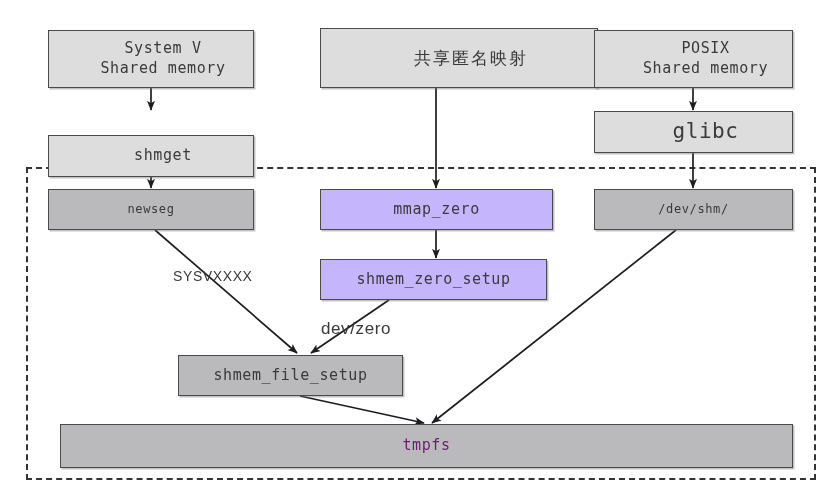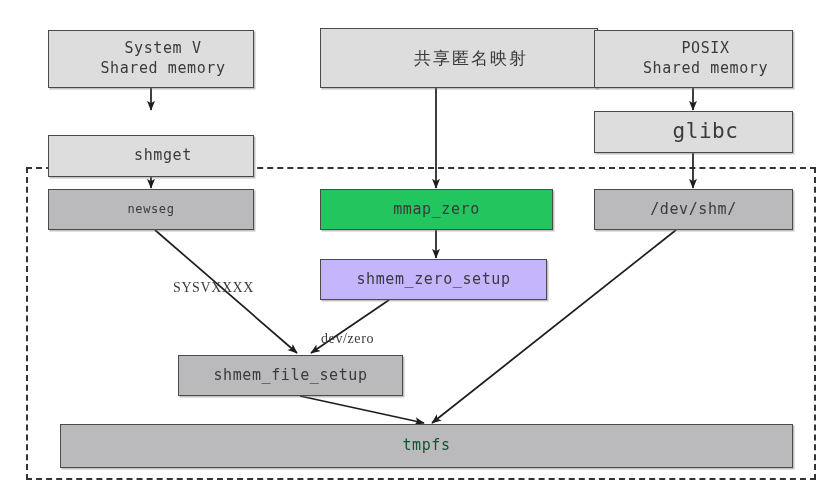--- a/index.html
+++ b/index.html
@@ -49,24 +49,23 @@
   }
   .node.cjk {
     font-family: "DejaVu Sans", "Liberation Sans", sans-serif;
     letter-spacing: 2px;
     font-size: 17px;
     color: #2f2f2f;
   }
   .edge-label {
     position: absolute;
     color: #3a3a3a;
-    font-family: Liberation Serif, serif;
+    font-family: Liberation Sans, sans-serif;
     letter-spacing: 0.6px;
     white-space: nowrap;
-    margin-top: 12px;
   }
   .dashed-region {
     position: absolute;
     box-sizing: border-box;
     border: 2px dashed #333333;
     background: transparent;
   }
 </style>
 </head>
 <body>
@@ -112,42 +111,42 @@
       </div>
       <div class="node light" style="left: 48px; top: 111px; width: 206px; height: 42px; font-size: 15px; background: rgb(221, 221, 221); border-color: rgb(74, 74, 74); color: rgb(58, 58, 58); margin-top: 24px;">
         <span class="label">shmget</span>
       </div>
       <div class="node dark" style="left: 48px; top: 189px; width: 206px; height: 41px; font-size: 12px; background: rgb(186, 186, 189); border-color: rgb(74, 74, 74); color: rgb(58, 58, 58);">
         <span class="label">newseg</span>
       </div>
       <div class="node light cjk" style="left: 320px; top: 28px; width: 278px; height: 60px; font-size: 17px; background: rgb(221, 221, 221); border-color: rgb(74, 74, 74); color: rgb(58, 58, 58); justify-content: center;">
         <span class="label">共享匿名映射</span>
       </div>
-      <div class="node dark" style="left: 320px; top: 189px; width: 233px; height: 41px; font-size: 15px; background: #22c55e; border-color: rgb(74, 74, 74); color: rgb(58, 58, 58);">
+      <div class="node dark" style="left: 320px; top: 189px; width: 233px; height: 41px; font-size: 15px; background: #c4b5fd; border-color: rgb(74, 74, 74); color: rgb(58, 58, 58);">
         <span class="label">mmap_zero</span>
       </div>
       <div class="node dark" style="left: 320px; top: 259px; width: 227px; height: 41px; font-size: 15px; background: #c4b5fd; border-color: rgb(74, 74, 74); color: rgb(58, 58, 58);">
         <span class="label">shmem_zero_setup</span>
       </div>
       <div class="node light" style="left: 594px; top: 30px; width: 199px; height: 58px; font-size: 15px; background: rgb(221, 221, 221); border-color: rgb(74, 74, 74); color: rgb(58, 58, 58);">
         <span class="label">POSIX
 Shared memory</span>
       </div>
       <div class="node light" style="left: 594px; top: 111px; width: 199px; height: 42px; font-size: 21px; background: rgb(221, 221, 221); border-color: rgb(74, 74, 74); color: rgb(58, 58, 58);">
         <span class="label">glibc</span>
       </div>
-      <div class="node dark" style="left: 594px; top: 189px; width: 199px; height: 41px; font-size: 15px; background: rgb(186, 186, 189); border-color: rgb(74, 74, 74); color: rgb(58, 58, 58);">
+      <div class="node dark" style="left: 594px; top: 189px; width: 199px; height: 41px; font-size: 12px; background: rgb(186, 186, 189); border-color: rgb(74, 74, 74); color: rgb(58, 58, 58);">
         <span class="label">/dev/shm/</span>
       </div>
       <div class="node dark" style="left: 178px; top: 355px; width: 225px; height: 41px; font-size: 15px; background: rgb(186, 186, 189); border-color: rgb(74, 74, 74); color: rgb(58, 58, 58); text-align: right;">
         <span class="label">shmem_file_setup</span>
       </div>
-      <div class="node dark" style="left: 60px; top: 424px; width: 733px; height: 44px; font-size: 15px; background: rgb(186, 186, 189); border-color: rgb(74, 74, 74); color: #14532d;">
+      <div class="node dark" style="left: 60px; top: 424px; width: 733px; height: 44px; font-size: 15px; background: rgb(186, 186, 189); border-color: rgb(74, 74, 74); color: #701a75;">
         <span class="label">tmpfs</span>
       </div>
     </div>
 
   <div id="edge-labels-host">
       <div class="edge-label" style="left: 173px; top: 268px; font-size: 14px; color: rgb(58, 58, 58);">SYSVXXXX</div>
-      <div class="edge-label" style="left: 321px; top: 319px; font-size: 14px; color: rgb(58, 58, 58);">dev/zero</div>
+      <div class="edge-label" style="left: 321px; top: 319px; font-size: 17px; color: rgb(58, 58, 58);">dev/zero</div>
     </div>
 
 </div>
 
 </body></html>

